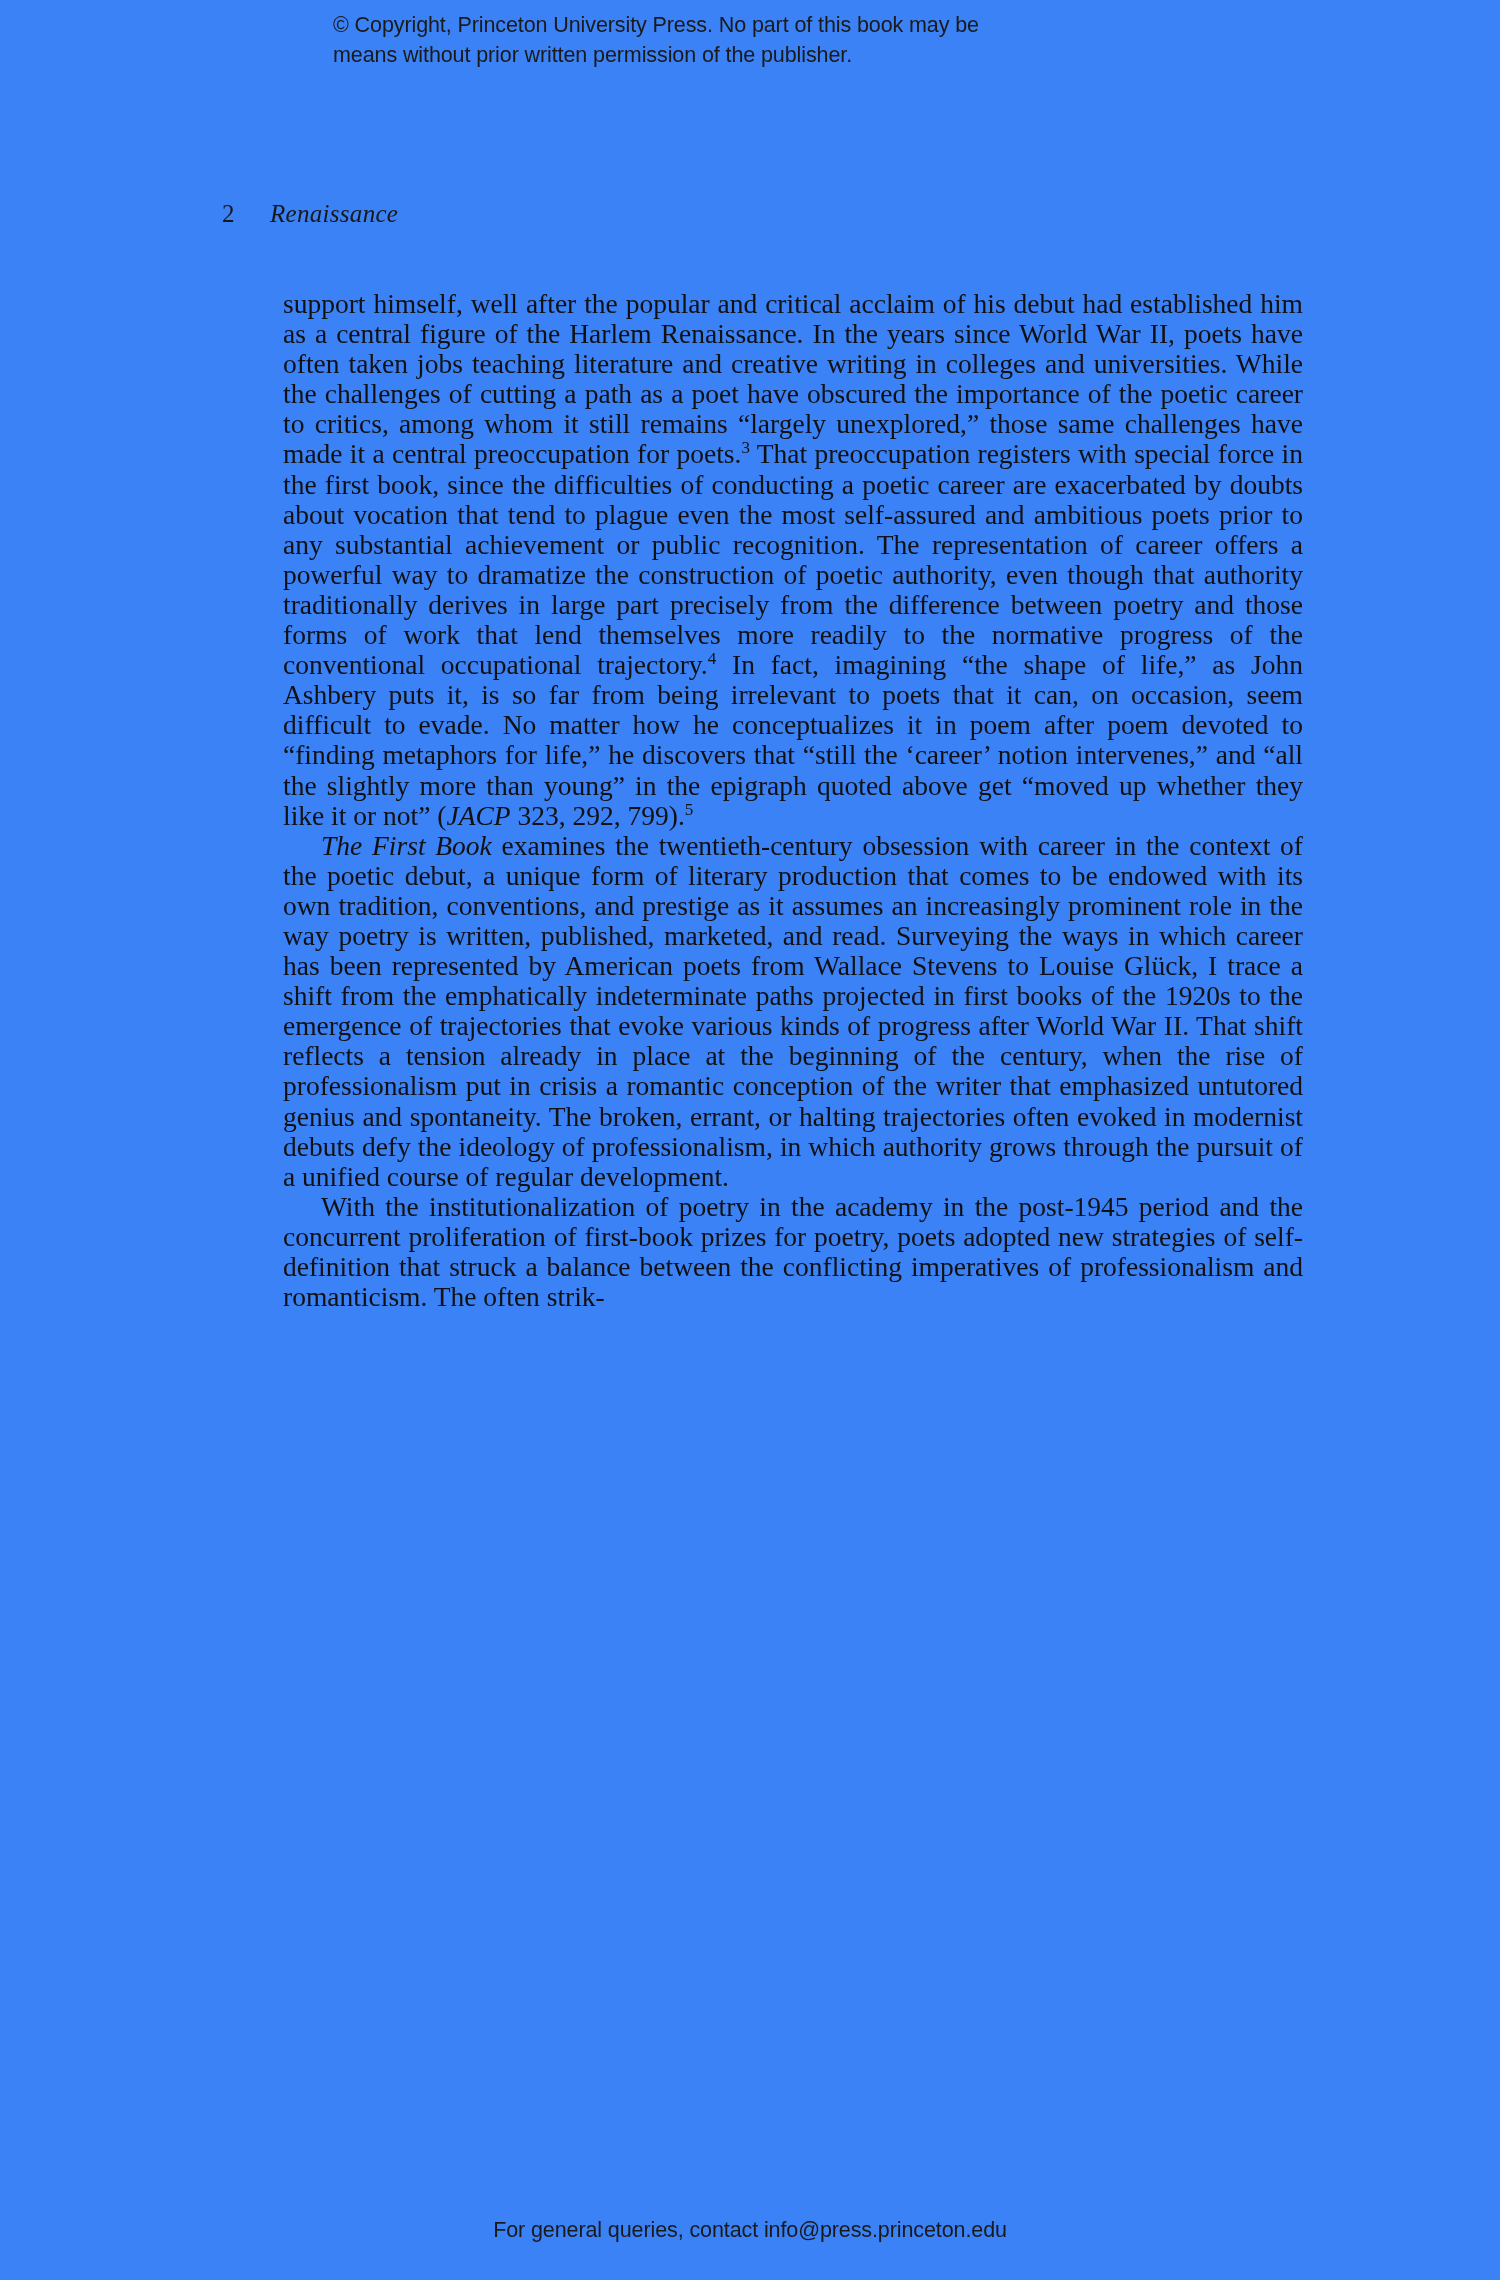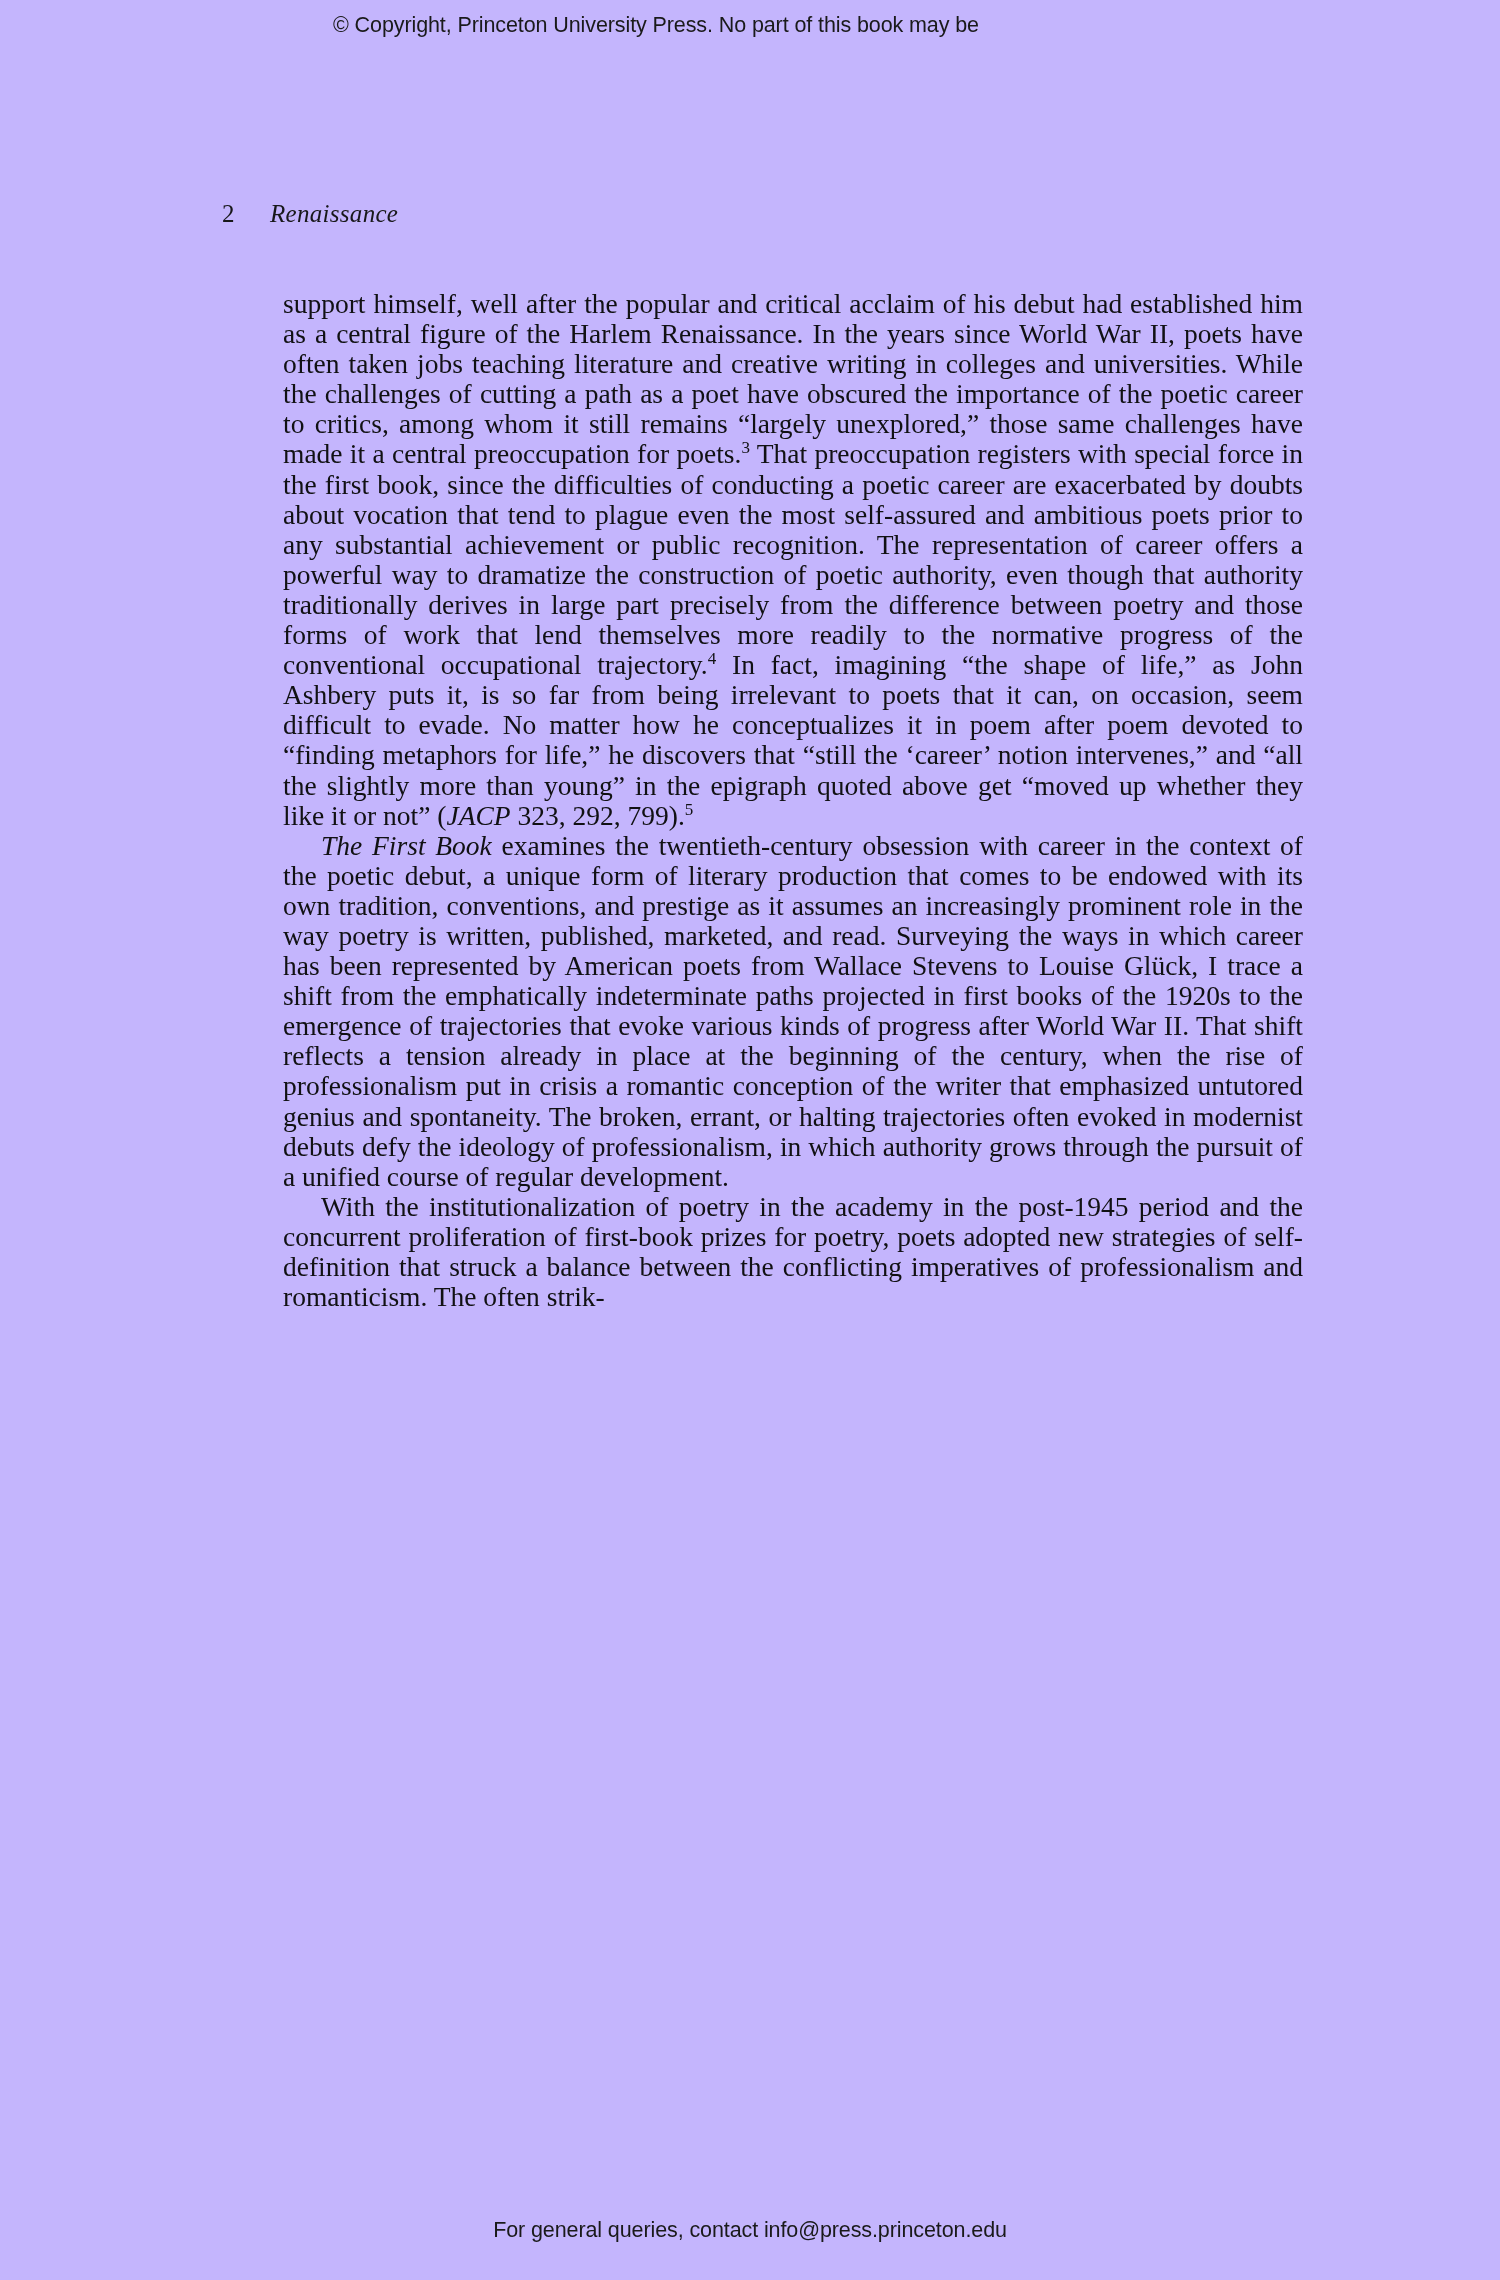--- a/index.html
+++ b/index.html
@@ -5,21 +5,21 @@
 <style>
   html, body {
     margin: 0;
     padding: 0;
     background: #ffffff;
   }
   .page {
     position: relative;
     width: 1500px;
     height: 2280px;
-    background: #c4b5fd;
+    background: #3b82f6;
     overflow: hidden;
   }
 
   
   .copyright-block {
     position: absolute;
     left: 333px;
     top: 10px;
     width: 840px;
     font-family: "Liberation Sans", sans-serif;
@@ -98,20 +98,21 @@
     letter-spacing: -0.1px;
   }
 </style>
 </head>
 <body>
 
 <div class="page">
 
   <div class="copyright-block">
     <div>© Copyright, Princeton University Press. No part of this book may be</div>
+    <div>means without prior written permission of the publisher.</div>
   </div>
 
   <div class="running-head">
     <span class="folio">2</span>
     <span class="rh-title">Renaissance</span>
   </div>
 
   <div class="body-column">
 
     <p><span>support himself, well after the popular and critical acclaim of his debut had established him as a central figure of the Harlem Renaissance. In the years since World War II, poets have often taken jobs teaching literature and creative writing in colleges and universities. While the challenges of cutting a path as a poet have obscured the importance of the poetic career to critics, among whom it still remains “largely unexplored,” those same challenges have made it a central preoccupation for poets.</span><sup>3</sup><span> That preoccupation registers with special force in the first book, since the difficulties of conducting a poetic career are exacerbated by doubts about vocation that tend to plague even the most self-assured and ambitious poets prior to any substantial achievement or public recognition. The representation of career offers a powerful way to dramatize the construction of poetic authority, even though that authority traditionally derives in large part precisely from the difference between poetry and those forms of work that lend themselves more readily to the normative progress of the conventional occupational trajectory.</span><sup>4</sup><span> In fact, imagining “the shape of life,” as John Ashbery puts it, is so far from being irrelevant to poets that it can, on occasion, seem difficult to evade. No matter how he conceptualizes it in poem after poem devoted to “finding metaphors for life,” he discovers that “still the ‘career’ notion intervenes,” and “all the slightly more than young” in the epigraph quoted above get “moved up whether they like it or not” (</span><i>JACP</i><span> 323, 292, 799).</span><sup>5</sup></p>

